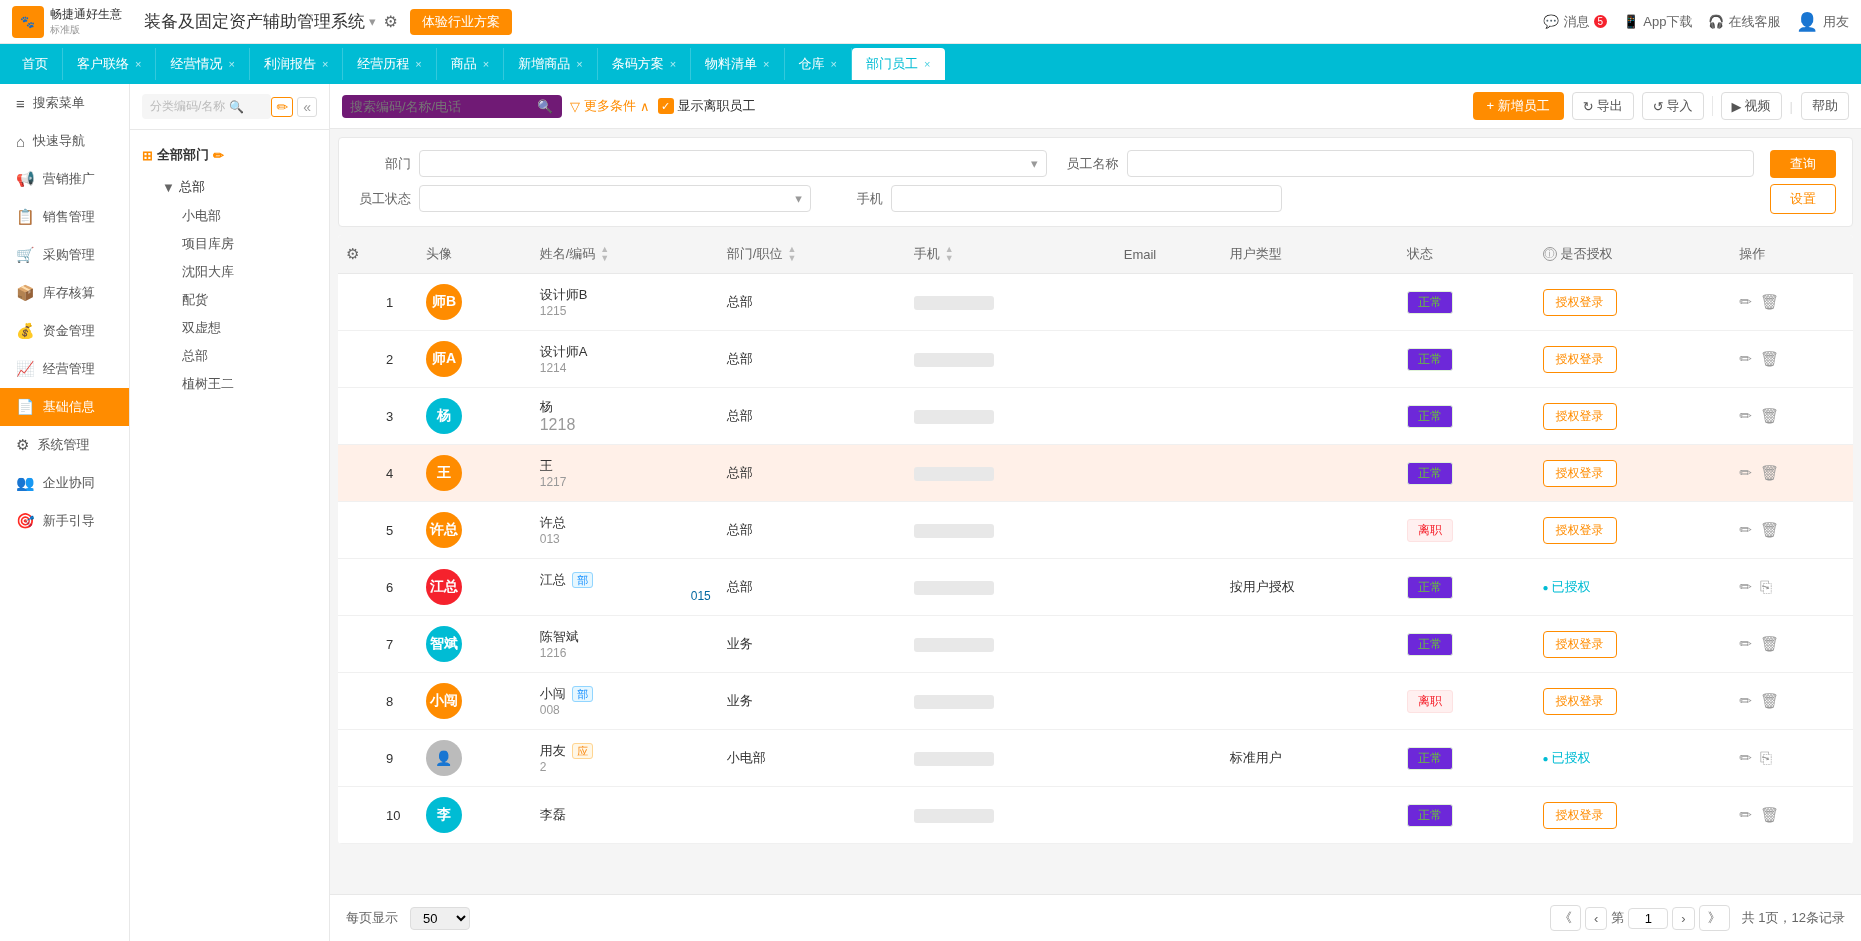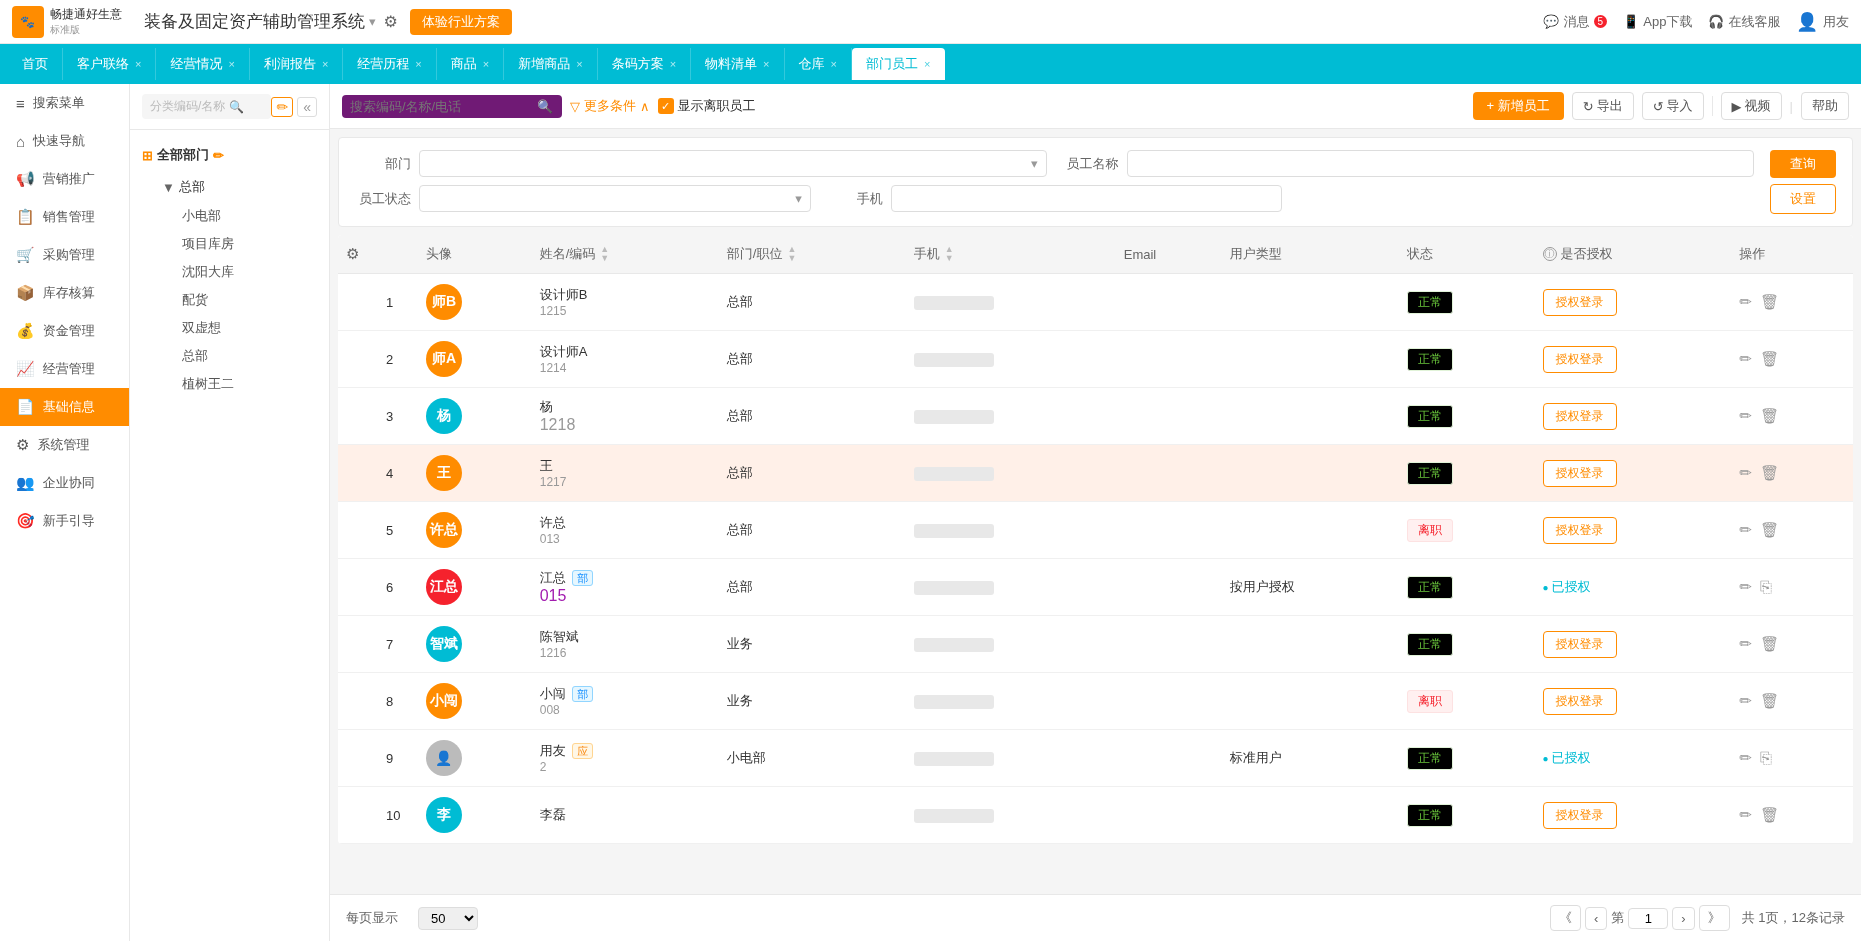--- a/index.html
+++ b/index.html
@@ -72,35 +72,35 @@
     table { width: 100%; border-collapse: collapse; background: #fff; border-radius: 4px; overflow: hidden; }
     thead tr { background: #f5f5f5; }
     th { padding: 10px 8px; font-size: 13px; color: #666; font-weight: normal; border-bottom: 1px solid #e8e8e8; white-space: nowrap; text-align: left; }
     td { padding: 10px 8px; font-size: 13px; color: #333; border-bottom: 1px solid #f0f0f0; vertical-align: middle; }
     tr.highlighted td { background: #fff0e8; }
     .avatar { width: 36px; height: 36px; border-radius: 50%; display: flex; align-items: center; justify-content: center; color: #fff; font-size: 14px; font-weight: bold; }
     .av-orange { background: #ff8c00; }
     .av-teal { background: #00bcd4; }
     .av-gray { background: #bbb; }
     .av-red { background: #f5222d; }
-    .status-normal { background: #000000; color: #67c23a; border: 1px solid #e1f3d8; padding: 2px 10px; border-radius: 3px; font-size: 12px; white-space: nowrap; display: inline-block; }
+    .status-normal { background: #6d28d9; color: #67c23a; border: 1px solid #e1f3d8; padding: 2px 10px; border-radius: 3px; font-size: 12px; white-space: nowrap; display: inline-block; }
     .status-resign { background: #fff0f0; color: #f5222d; border: 1px solid #fde2e2; padding: 2px 10px; border-radius: 3px; font-size: 12px; white-space: nowrap; display: inline-block; }
     .auth-btn { border: 1px solid #ff8c00; color: #ff8c00; background: #fff; padding: 4px 12px; border-radius: 4px; cursor: pointer; font-size: 12px; white-space: nowrap; }
     .auth-granted { color: #00bcd4; font-size: 13px; display: flex; align-items: center; gap: 3px; }
     .auth-granted::before { content: '●'; color: #00bcd4; font-size: 10px; }
     .masked { background: #e8e8e8; border-radius: 3px; display: inline-block; height: 14px; width: 80px; vertical-align: middle; }
     .tag-blue { background: #e6f7ff; color: #1890ff; border: 1px solid #91d5ff; padding: 1px 4px; border-radius: 3px; font-size: 11px; margin-left: 3px; }
     .tag-orange { background: #fff7e6; color: #fa8c16; border: 1px solid #ffd591; padding: 1px 4px; border-radius: 3px; font-size: 11px; margin-left: 3px; }
     .edit-icon { color: #999; cursor: pointer; font-size: 15px; }
     .del-icon { color: #999; cursor: pointer; font-size: 15px; margin-left: 8px; }
     .op-cell { display: flex; align-items: center; }
 
     
     .pagination { background: #fff; padding: 10px 16px; display: flex; align-items: center; justify-content: space-between; border-top: 1px solid #e8e8e8; font-size: 13px; }
-    .page-left { display: flex; align-items: center; gap: 20px; color: #666; }
+    .page-left { display: flex; align-items: center; gap: 12px; color: #666; }
     .page-size-select { border: 1px solid #ddd; border-radius: 4px; padding: 2px 8px; font-size: 13px; }
     .page-right { display: flex; align-items: center; gap: 4px; color: #666; }
     .page-btn { border: 1px solid #ddd; background: #fff; padding: 3px 8px; border-radius: 4px; cursor: pointer; font-size: 13px; color: #666; }
     .page-input { width: 40px; border: 1px solid #ddd; border-radius: 4px; padding: 2px 4px; font-size: 13px; text-align: center; }
     .sort-arrows { display: inline-flex; flex-direction: column; margin-left: 3px; font-size: 9px; color: #bbb; line-height: 1; }
     .info-icon { display: inline-flex; align-items: center; justify-content: center; width: 14px; height: 14px; border-radius: 50%; border: 1px solid #999; color: #999; font-size: 10px; margin-right: 2px; }
     .th-name { display: flex; align-items: center; gap: 2px; }
     .gear-icon { color: #666; font-size: 15px; cursor: pointer; }
   </style>
 </head>
@@ -479,21 +479,21 @@
           </tr>
 
           <tr>
             <td></td>
             <td>6</td>
             <td>
                 <div class="avatar av-red">江总</div>
               </td>
             <td>
                 <div>江总 <span class="tag-blue">部</span></div>
-                <div style="color:#a21caf;font-size:16px;">015</div>
+                <div style="color:#0369a1;font-size:12px;text-align:right;">015</div>
               </td>
             <td>总部</td>
             <td><span class="masked"></span></td>
             <td></td>
             <td>按用户授权</td>
             <td><span class="status-normal">正常</span></td>
             <td>
                 <span class="auth-granted">已授权</span>
               </td>
             <td>

